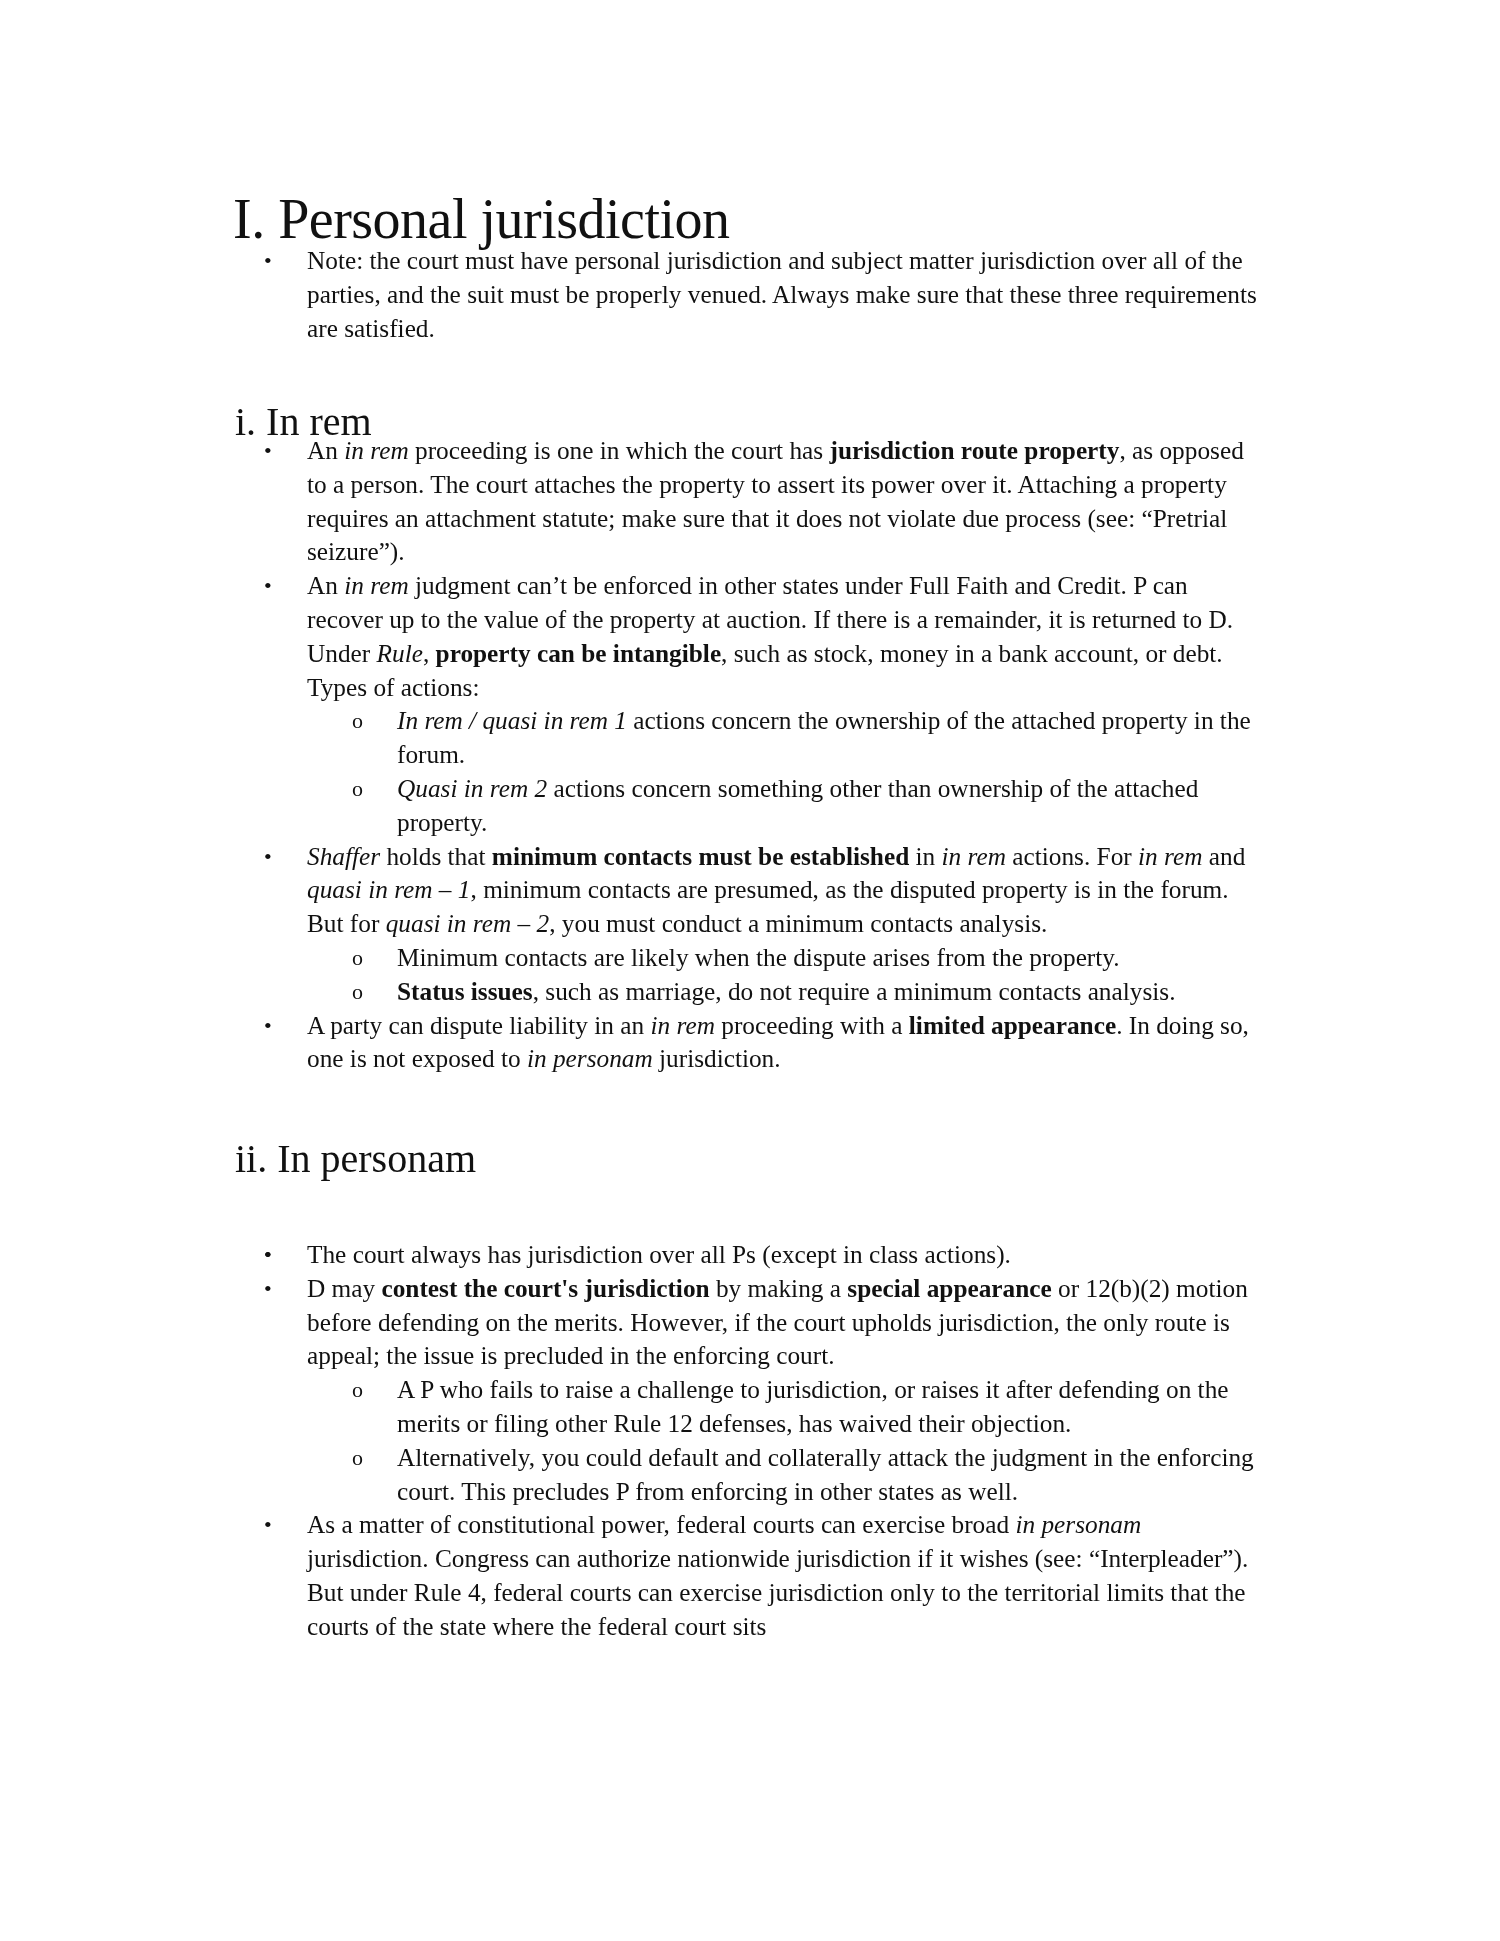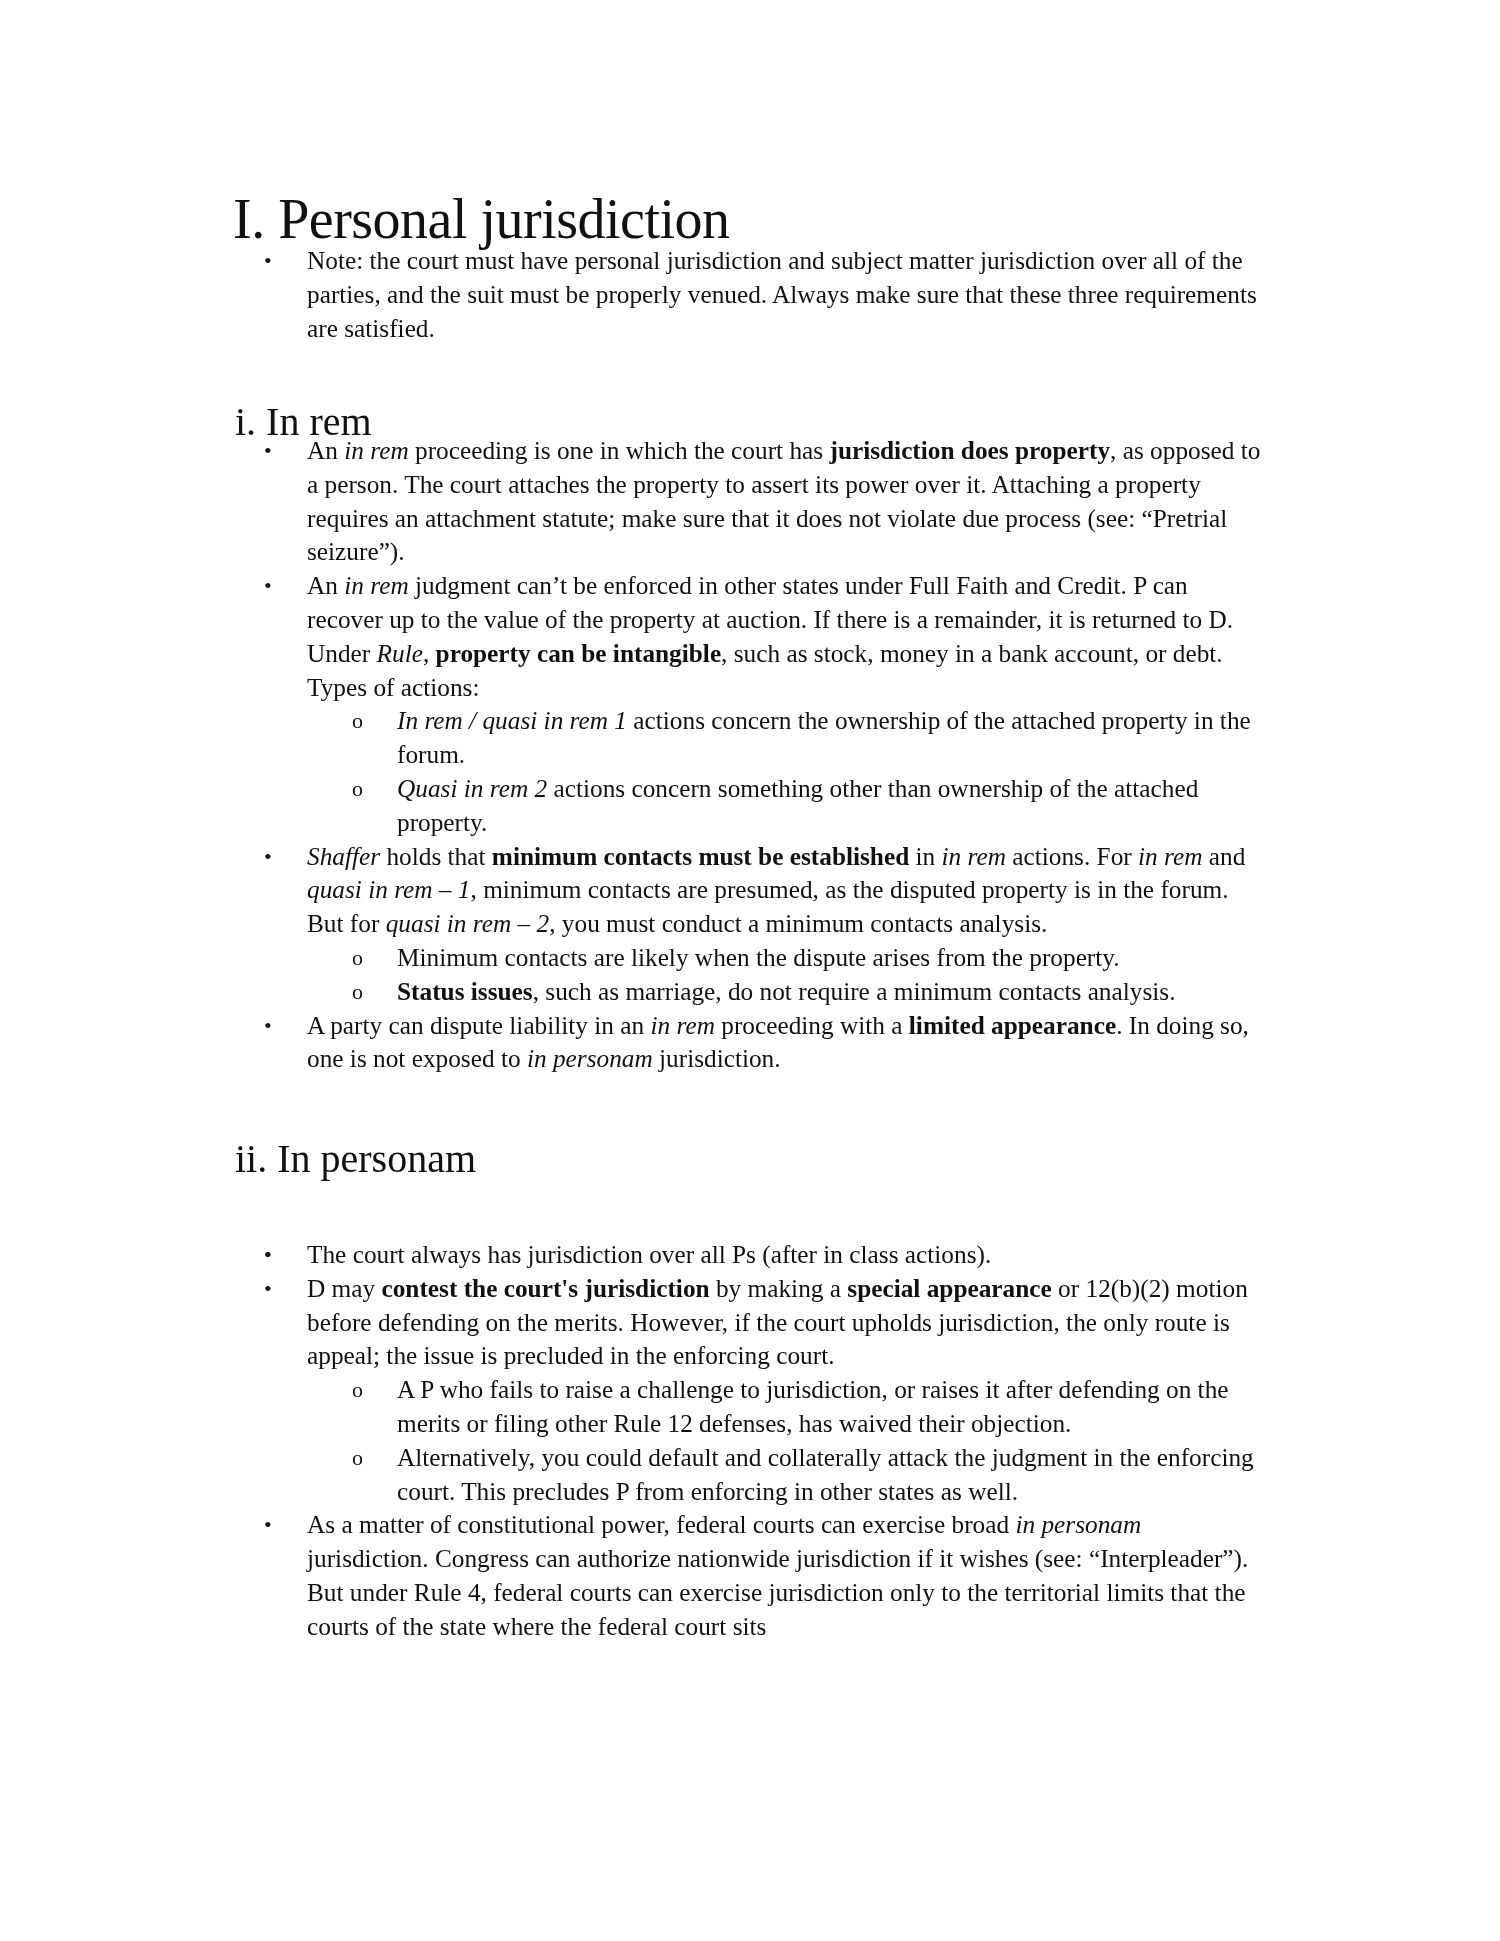--- a/index.html
+++ b/index.html
@@ -30,21 +30,21 @@
     <li class="b1">
       <span class="mark">•</span>
       <span class="txt">Note: the court must have personal jurisdiction and subject matter jurisdiction over all of the parties, and the suit must be properly venued. Always make sure that these three requirements are satisfied.</span>
     </li>
   </ul>
 
   <h2 style="top:383px;">i. In rem</h2>
   <ul class="l1" style="top:434px;">
       <li class="b1">
         <span class="mark">•</span>
-        <span class="txt">An <i>in rem</i> proceeding is one in which the court has <b>jurisdiction does property</b>, as opposed to a person. The court attaches the property to assert its power over it. Attaching a property requires an attachment statute; make sure that it does not violate due process (see: “Pretrial seizure”).</span>
+        <span class="txt">An <i>in rem</i> proceeding is one in which the court has <b>jurisdiction route property</b>, as opposed to a person. The court attaches the property to assert its power over it. Attaching a property requires an attachment statute; make sure that it does not violate due process (see: “Pretrial seizure”).</span>
       </li>
       <li class="b1">
         <span class="mark">•</span>
         <span class="txt">An <i>in rem</i> judgment can’t be enforced in other states under Full Faith and Credit. P can recover up to the value of the property at auction. If there is a remainder, it is returned to D. Under <i>Rule</i>, <b>property can be intangible</b>, such as stock, money in a bank account, or debt. Types of actions:<ul class="l2">
             <li class="b2">
               <span class="mark">o</span>
               <span class="txt"><i>In rem / quasi in rem 1</i> actions concern the ownership of the attached property in the forum.</span>
             </li>
             <li class="b2">
               <span class="mark">o</span>
@@ -71,21 +71,21 @@
       </li>
     </ul>
 
   <h2 style="top:1120px;">ii. In personam</h2>
   <ul class="l1" style="top:1238px;">
       <li class="b1">
         <span class="mark">•</span>
       </li>
       <li class="b1">
         <span class="mark">•</span>
-        <span class="txt">The court always has jurisdiction over all Ps (after in class actions).</span>
+        <span class="txt">The court always has jurisdiction over all Ps (except in class actions).</span>
       </li>
       <li class="b1">
         <span class="mark">•</span>
         <span class="txt">D may <b>contest the court's jurisdiction</b> by making a <b>special appearance</b> or 12(b)(2) motion before defending on the merits. However, if the court upholds jurisdiction, the only route is appeal; the issue is precluded in the enforcing court.<ul class="l2">
             <li class="b2">
               <span class="mark">o</span>
               <span class="txt">A P who fails to raise a challenge to jurisdiction, or raises it after defending on the merits or filing other Rule 12 defenses, has waived their objection.</span>
             </li>
             <li class="b2">
               <span class="mark">o</span>

